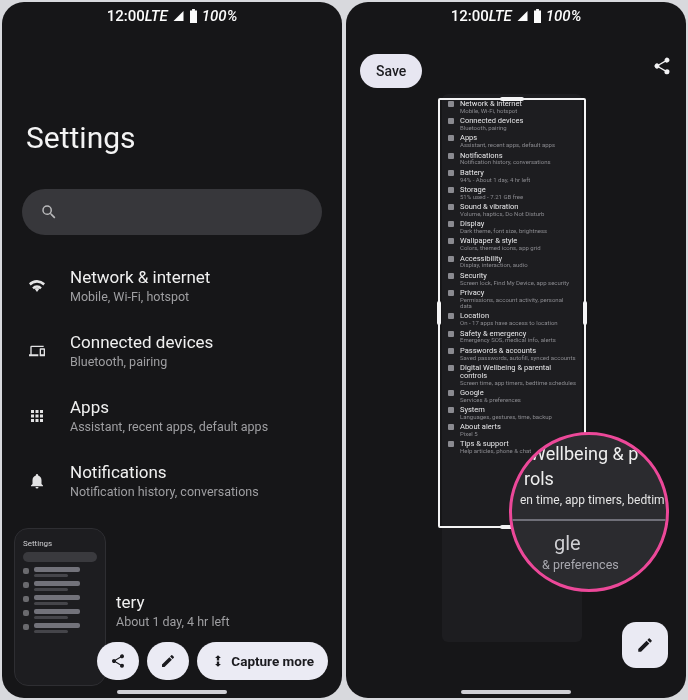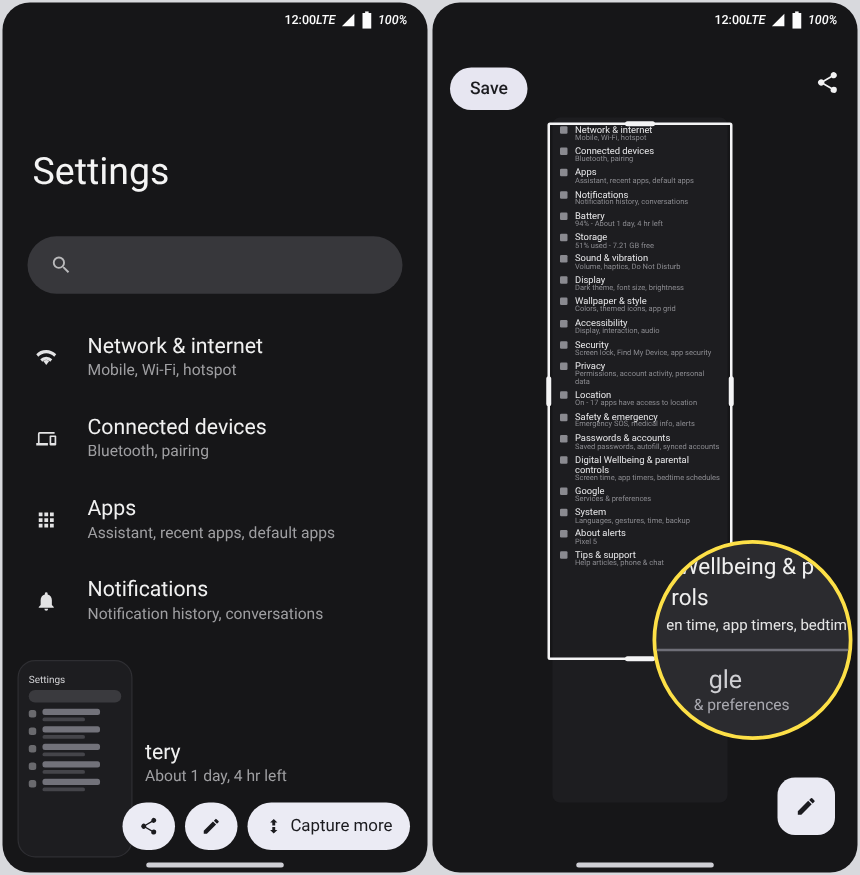--- a/index.html
+++ b/index.html
@@ -14,22 +14,22 @@
     width: 340px; height: 696px;
     background: #161618;
     border-radius: 22px;
     position: relative;
     overflow: hidden;
     color: #e6e6e7;
   }
   
   .statusbar {
     height: 28px;
-    display: flex; align-items: center; justify-content: flex-end;
-    padding: 0 16px; font-size: 10px; font-weight: 500;
+    display: flex; align-items: center; justify-content: center;
+    padding: 0 16px; font-size: 15px; font-weight: 500;
     color: #fcfcfc;
   }
   .status-right { display:flex; align-items:center; gap:4px;font-style:italic; }
   .status-right svg { fill:#fcfcfc; }
   
   .title {
     font-size: 30px; font-weight: 400; color: #f4f4f4;
     margin: 90px 0 34px 24px;
   }
   .searchbar {
@@ -65,21 +65,21 @@
   .thumb .th-l1{height:5px;width:46px;background:#72727a;border-radius:2px;}
   .thumb .th-l2{height:3px;width:34px;background:#45454a;border-radius:2px;margin-top:2px;}
   
   .pills{
     position:absolute; right:14px; bottom:18px;
     display:flex; gap:8px; align-items:center;
   }
   .pill{
     background:#ebebf4; color:#1b1b1f; border-radius:20px;
     height:38px; display:flex; align-items:center; justify-content:center;
-    padding:0 14px; font-size:13.5px; font-weight:400; gap:6px;
+    padding:0 14px; font-size:13.5px; font-weight:700; gap:6px;
   }
   .pill.iconly{ width:42px; padding:0; }
   .pill svg{ fill:#1b1b1f; }
   .homebar{position:absolute;left:50%;bottom:4px;transform:translateX(-50%);
     width:110px;height:4px;border-radius:3px;background:#cfcfd5;}
   
   .savebtn{
     position:absolute; left:14px; top:52px;
     background:#e7e6f1; color:#1b1b1f; border-radius:18px;
     height:34px; padding:16px 16px; display:flex; align-items:center;
@@ -108,23 +108,23 @@
   .mini{
     color:#d5d5d8; font-size:7.5px; padding:6px 6px;
     display:flex; flex-direction:column; gap:3px;
   }
   .mr{display:flex; gap:6px; align-items:flex-start;}
   .mi{width:6px;height:6px;border-radius:1px;background:#8a8a90;margin-top:1px;flex:none;}
   .mt .a{font-size:7.5px;color:#e8e8ea;line-height:1.05;}
   .mt .b{font-size:6px;color:#8a8a8f;line-height:1.05;}
   
   .mag{
-    position:absolute; right:4px; top:430px;
+    position:absolute; right:17px; top:430px;
     width:160px; height:160px; border-radius:50%;
-    border:3px solid #fde047;
+    border:3px solid #ec4899;
     background:#2b2b2f; overflow:hidden;
   }
   .mag .divider{height:2px;background:#6f6f78;top:84px;position:absolute;width:100%;}
   .mag .big1{top:8px;font-size:18px;color:#efefef;left:18px;position:absolute;}
   .mag .big2{top:33px;font-size:18px;color:#efefef;left:12px;position:absolute;}
   .mag .sub1{top:58px;font-size:12px;color:#bdbdc2;left:8px;position:absolute;white-space:nowrap;}
   .mag .big3{top:96px;font-size:20px;color:#cfcfd3;left:42px;position:absolute;}
   .mag .sub2{top:122px;font-size:12.5px;color:#a8a8af;left:30px;position:absolute;}
   .fab{
     position:absolute; right:18px; bottom:30px;

